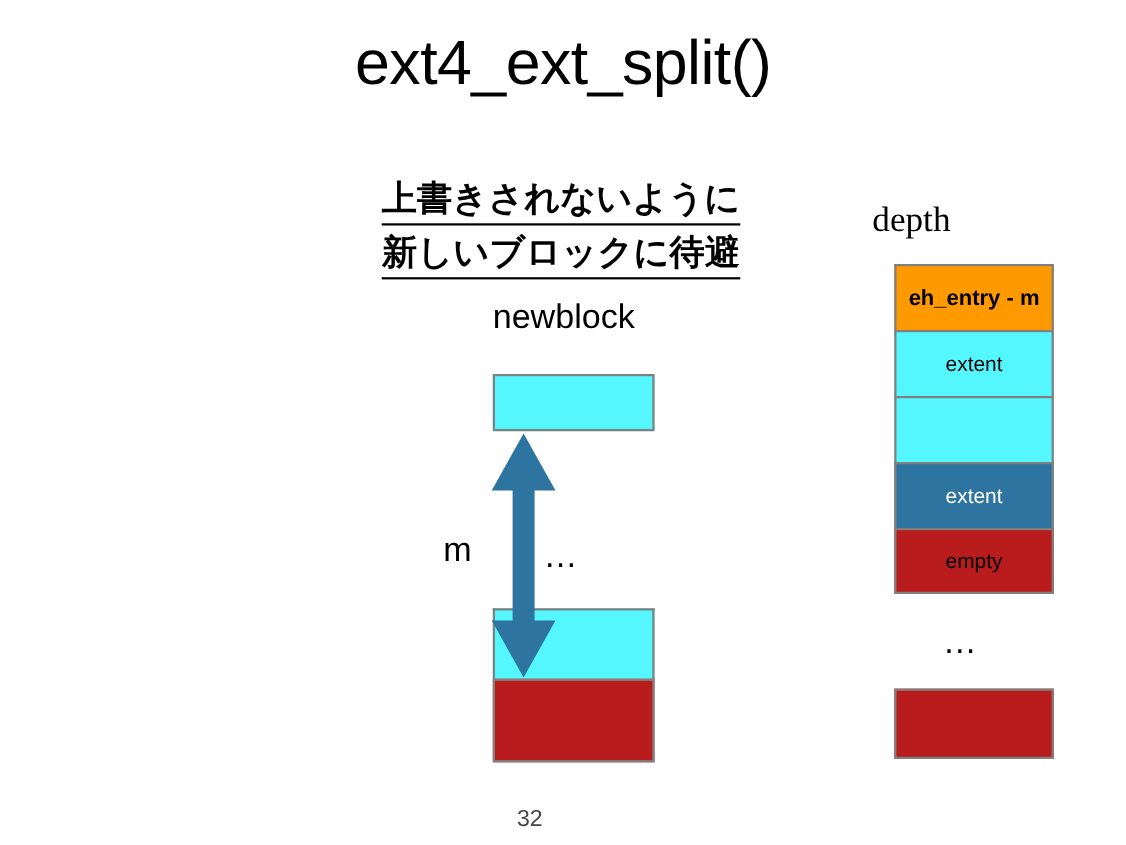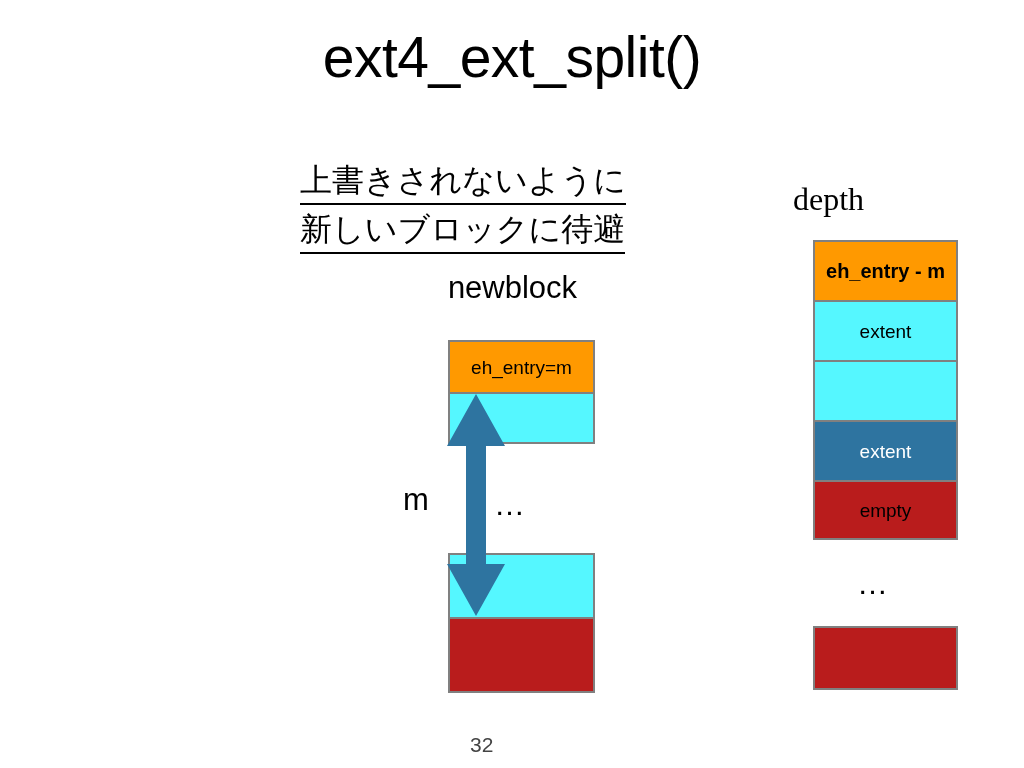--- a/index.html
+++ b/index.html
@@ -29,23 +29,24 @@
     letter-spacing: -0.5px;
     color: #000;
   }
 
   
   #annotation {
     position: absolute;
     left: 300px;
     top: 158px;
     width: 420px;
+    text-align: center;
     font-size: 32px;
     line-height: 1.38;
-    font-weight: 400;
+    font-weight: 700;
   }
   #annotation .ann-line {
     display: inline-block;
     border-bottom: 2px solid #000;
     padding-bottom: 1px;
   }
   #annotation .ann-row { display: block; margin-bottom: 2px; }
 
   
   .plain-label {
@@ -130,21 +131,20 @@
     <span class="ann-line">上書きされないように</span>
   </span>
   <span class="ann-row">
     <span class="ann-line">新しいブロックに待避</span>
   </span>
 </div>
 
 <div class="plain-label" style="left:430px; top:272px; width:165px; text-align:center;">newblock</div>
 
 <div class="stack" id="left-stack">
-  <div class="cell orange">eh_entry=m</div>
   <div class="cell cyan last"></div>
 </div>
 
 <div class="plain-label" style="left:403px; top:484px;">m</div>
 
 <div class="ellipsis" style="left:494px; top:489px;">…</div>
 
 <div class="stack" id="left-stack-lower">
   <div class="cell cyan"></div>
   <div class="cell white last"></div>

